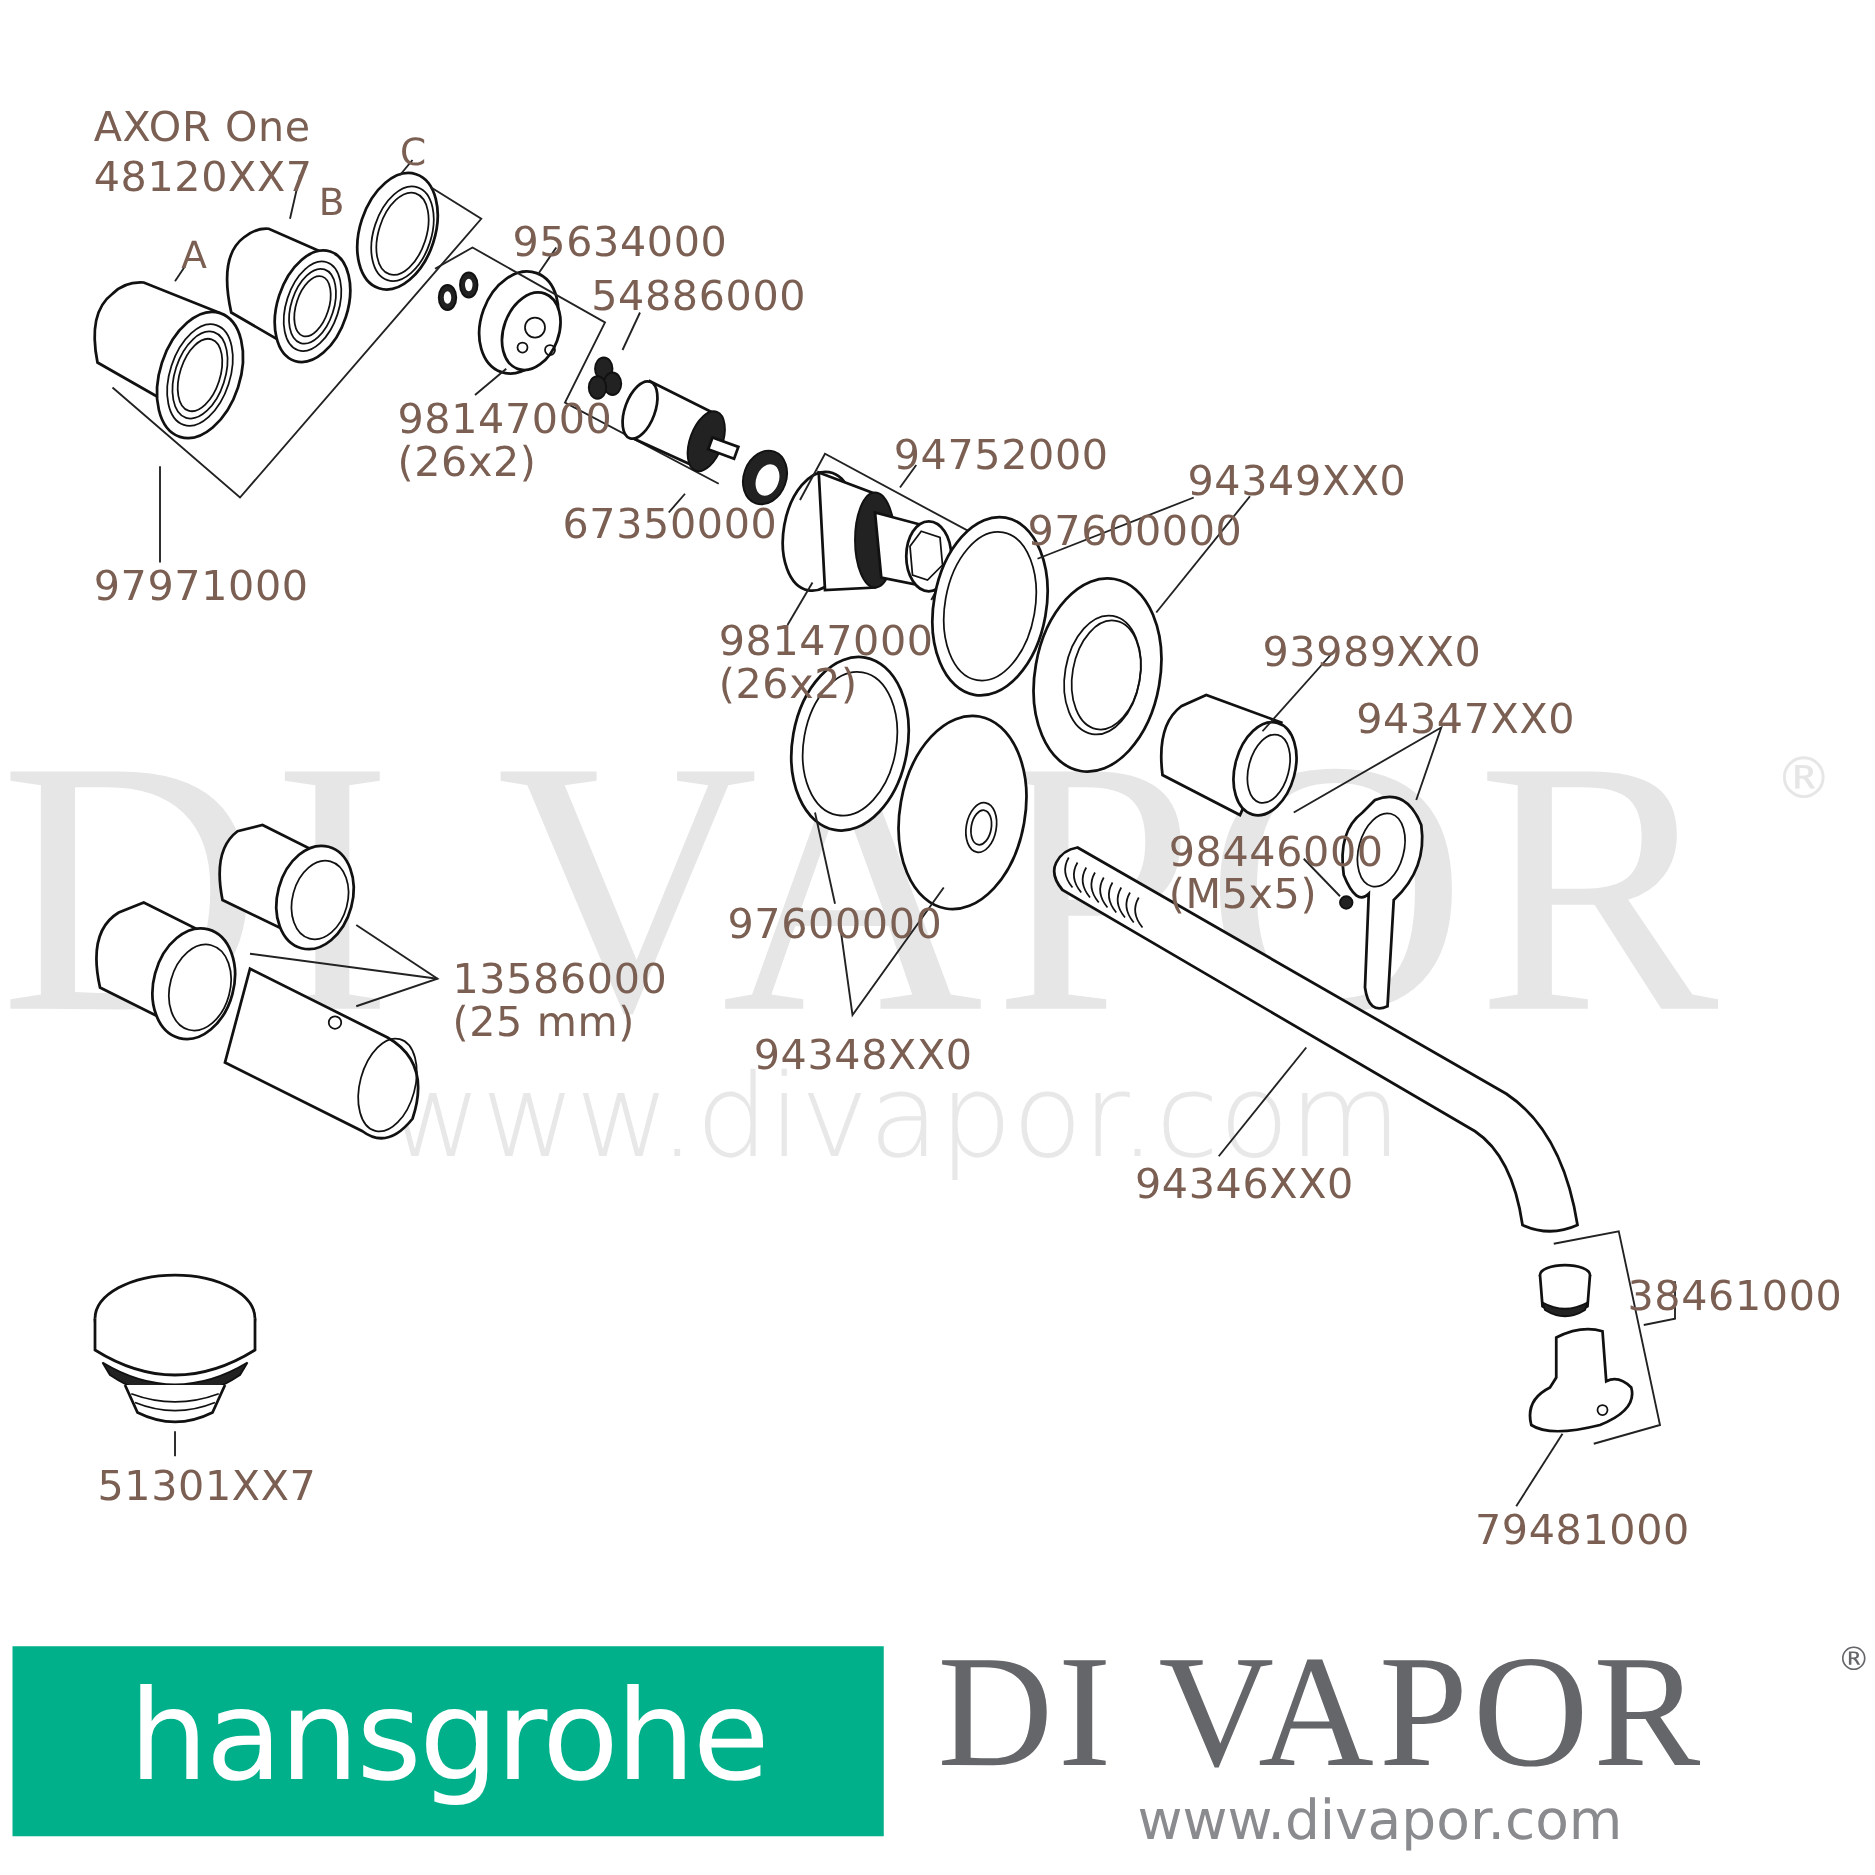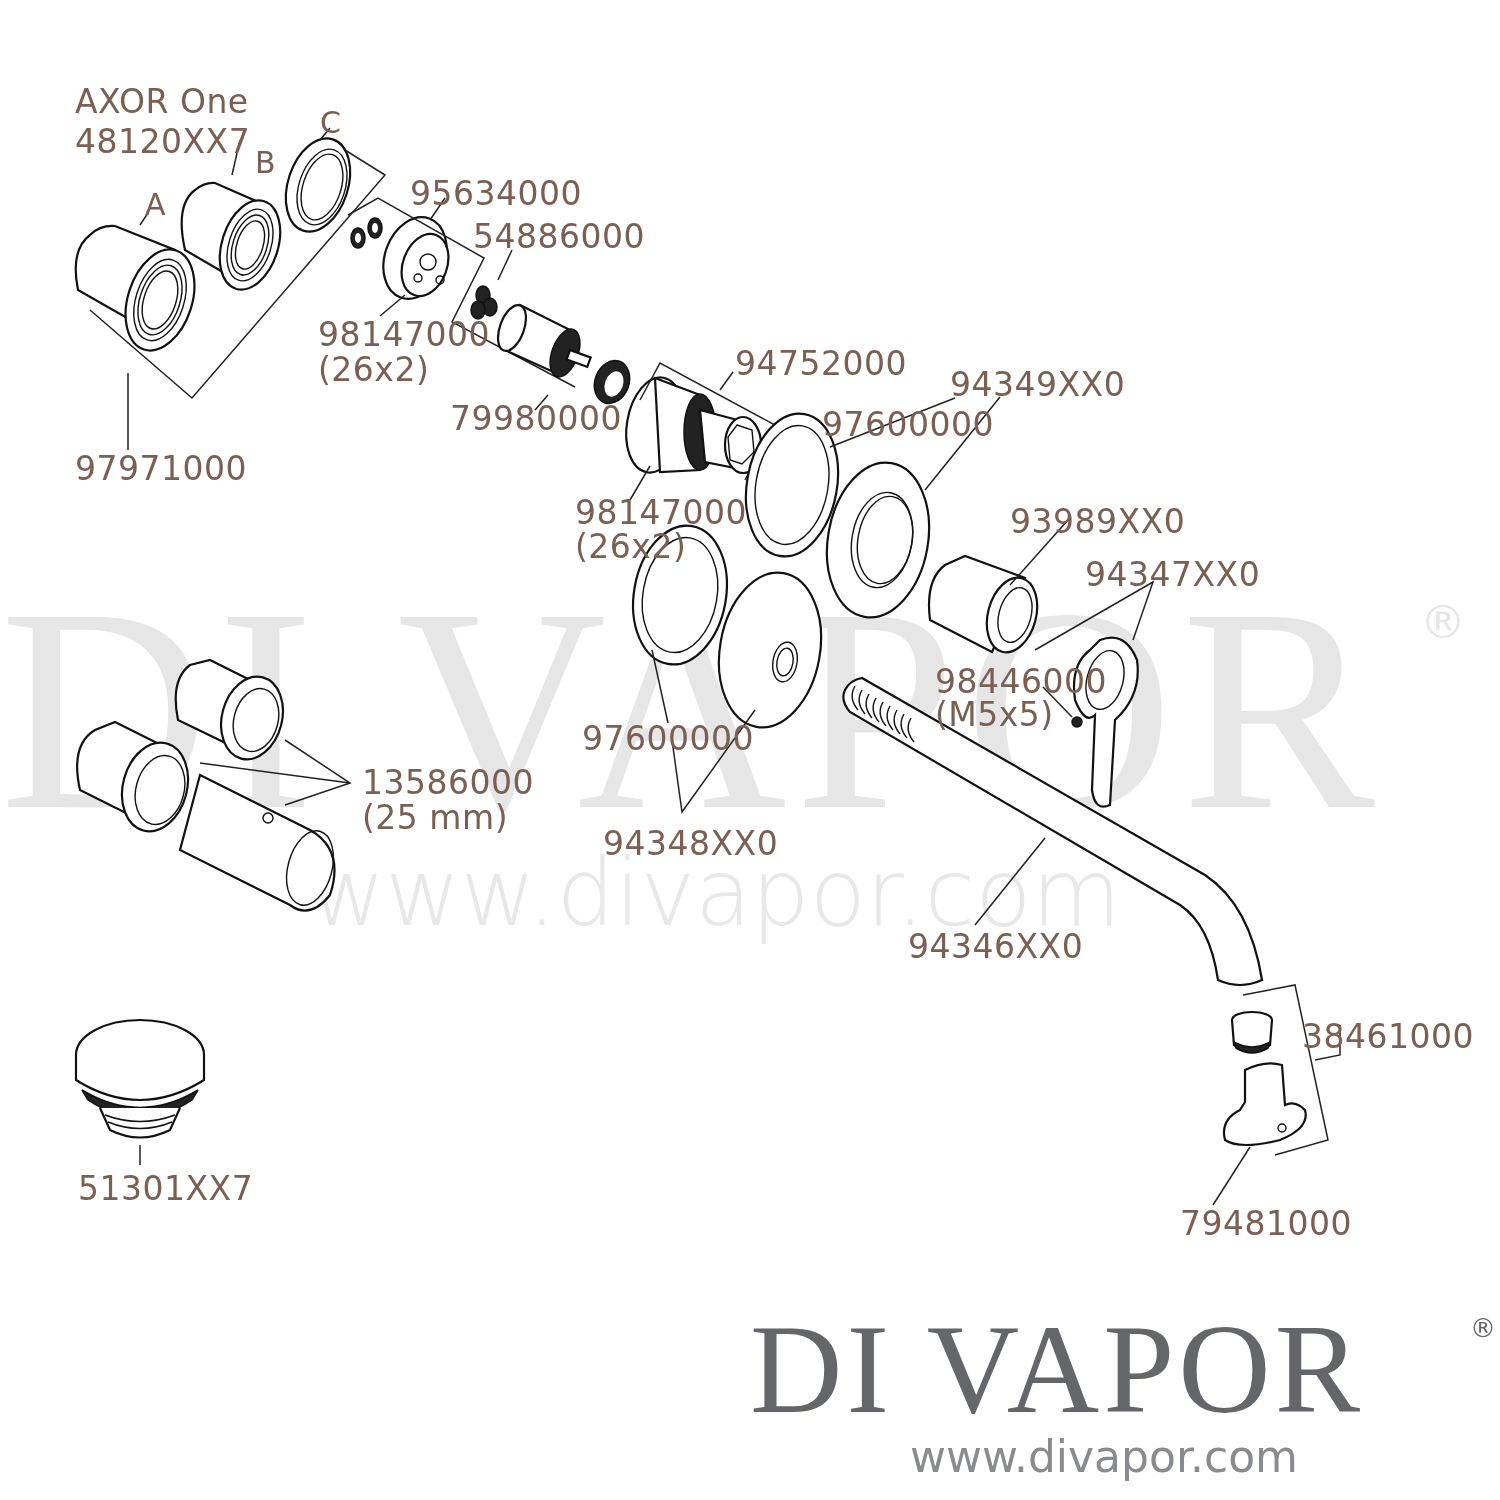--- a/index.html
+++ b/index.html
@@ -220,23 +220,23 @@
 
   <div class="lbl" style="left:75px; top:452px;">97971000</div>
 
   <div class="lbl" style="left:410px; top:177px;">95634000</div>
 
   <div class="lbl" style="left:318px; top:318px;">98147000</div>
   <div class="lbl" style="left:318px; top:353px;">(26x2)</div>
 
   <div class="lbl" style="left:473px; top:220px;">54886000</div>
 
-  <div class="lbl" style="left:450px; top:402px;">79980000</div>
-
-  <div class="lbl" style="left:715px; top:347px;margin-left:20px;">94752000</div>
+  <div class="lbl" style="left:450px; top:402px;">67350000</div>
+
+  <div class="lbl" style="left:715px; top:347px;">94752000</div>
 
   <div class="lbl" style="left:575px; top:496px;">98147000</div>
   <div class="lbl" style="left:575px; top:530px;">(26x2)</div>
 
   <div class="lbl" style="left:822px; top:408px;">97600000</div>
 
   <div class="lbl" style="left:950px; top:368px;">94349XX0</div>
 
   <div class="lbl" style="left:1010px; top:505px;">93989XX0</div>
 
@@ -253,18 +253,21 @@
   <div class="lbl" style="left:362px; top:801px;">(25 mm)</div>
 
   <div class="lbl" style="left:908px; top:930px;">94346XX0</div>
 
   <div class="lbl" style="left:1302px; top:1020px;">38461000</div>
 
   <div class="lbl" style="left:1180px; top:1207px;">79481000</div>
 
   <div class="lbl" style="left:78px; top:1172px;">51301XX7</div>
 
+  <div class="hg-logo">
+    <span class="hg-text">hansgrohe</span>
+  </div>
   <div class="dv-logo">
     <div class="dv-text">DI VAPOR</div>
     <div class="dv-reg">®</div>
     <div class="dv-url">www.divapor.com</div>
   </div>
 </div>
 
 </body></html>

